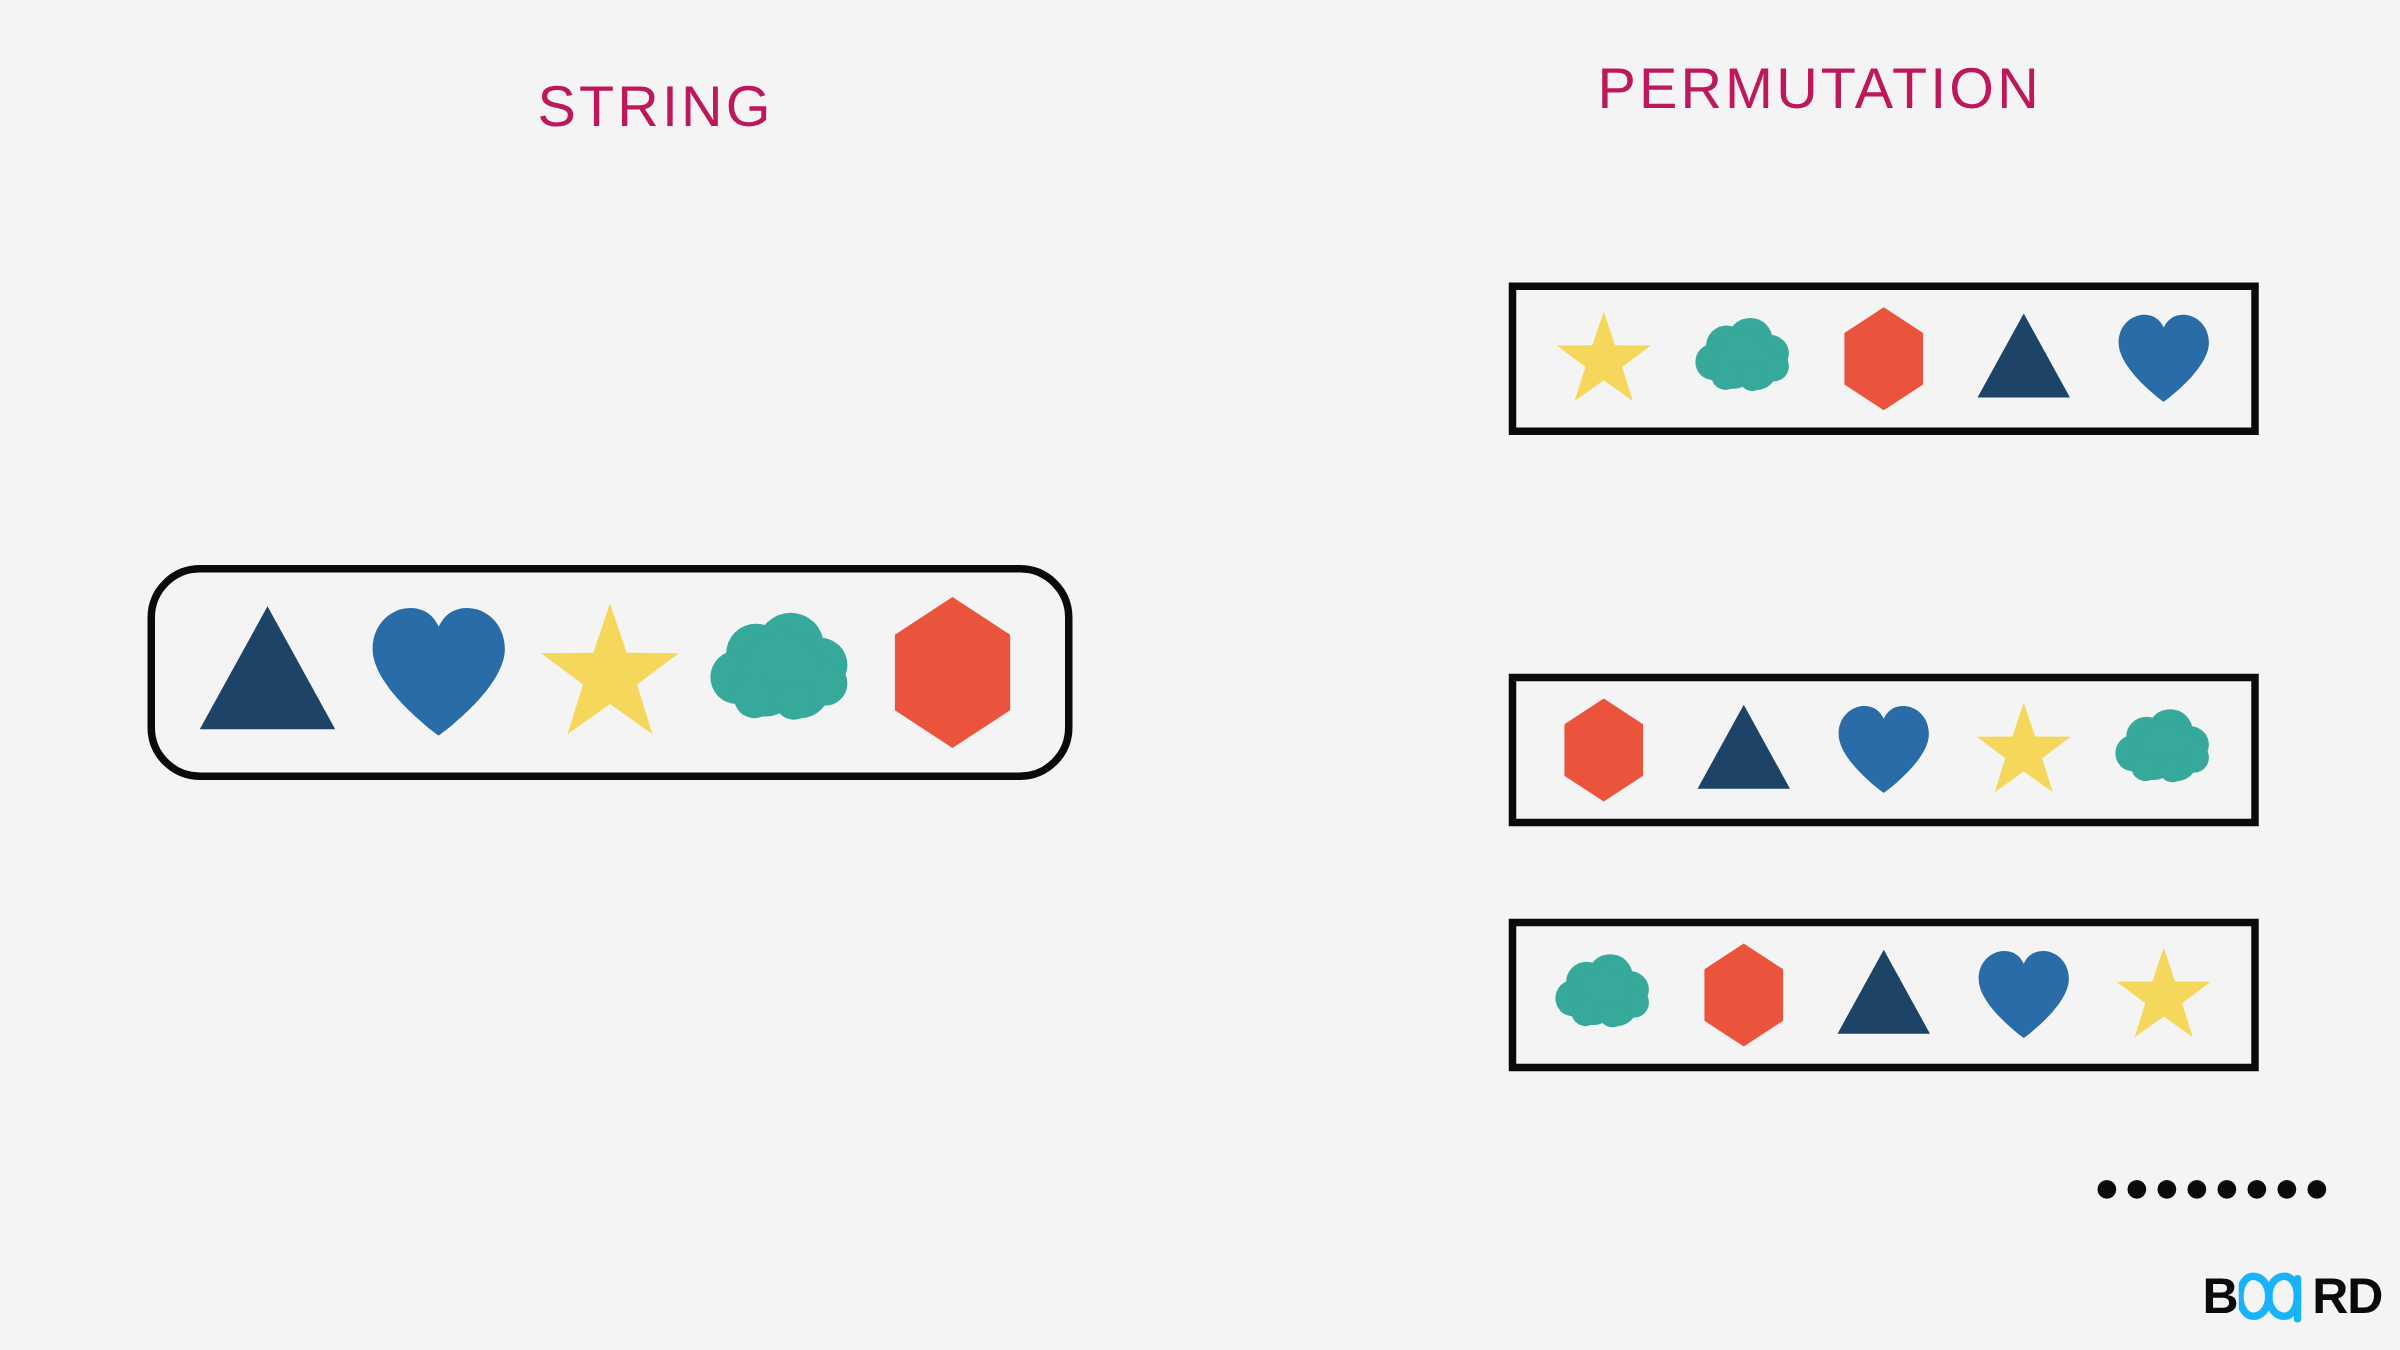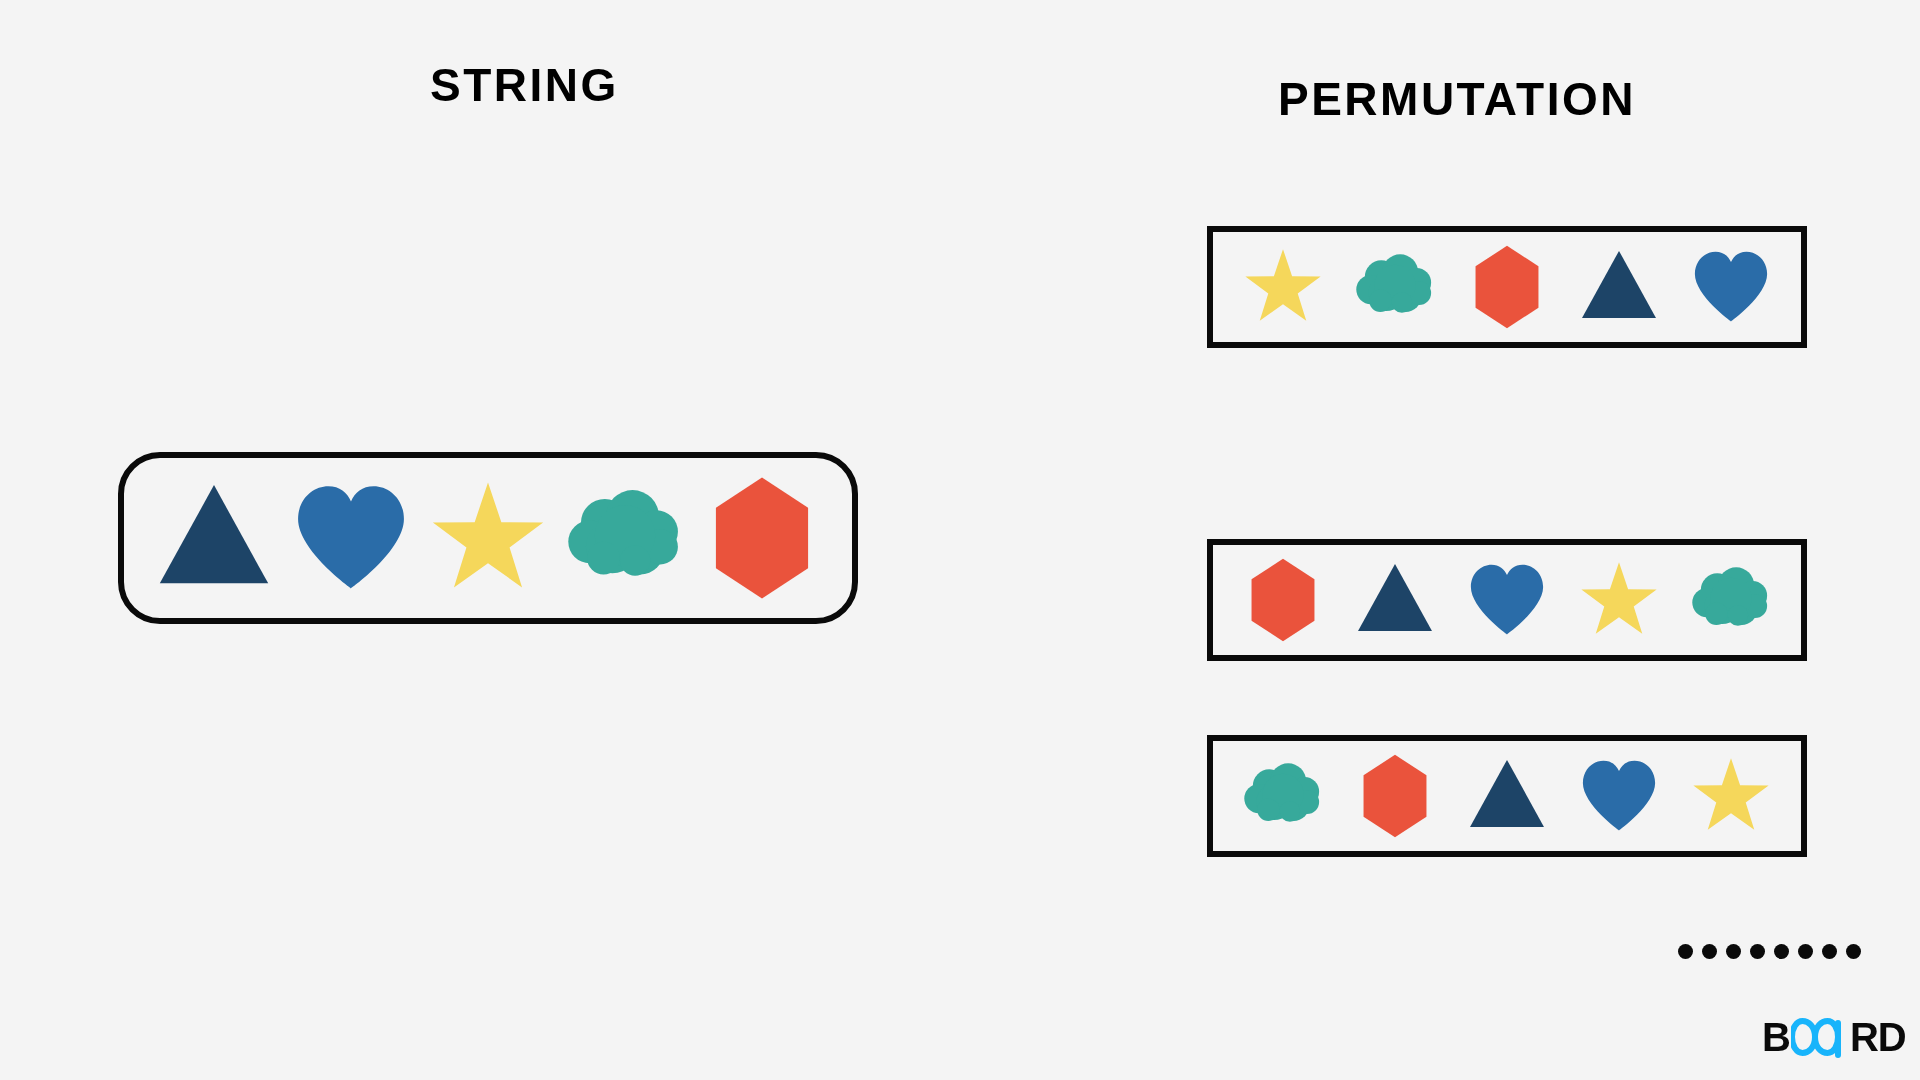--- a/index.html
+++ b/index.html
@@ -15,29 +15,29 @@
     position: relative;
   }
   .stage {
     position: absolute;
     inset: 0;
   }
 
   
   .heading {
     position: absolute;
-    font-weight: bold;
-    color: #000000;
+    font-weight: normal;
+    color: #be185d;
     letter-spacing: 2.5px;
     font-size: 46px;
     white-space: nowrap;
     line-height: 1;
   }
   #string-title   { left: 430px;  top: 62px; }
-  #perm-title     { left: 1278px; top: 76px; }
+  #perm-title     { left: 1278px; top: 47px; }
 
   
   .string-box {
     position: absolute;
     left: 118px;
     top: 452px;
     width: 740px;
     height: 172px;
     box-sizing: border-box;
     border: 6px solid #0a0a0a;

